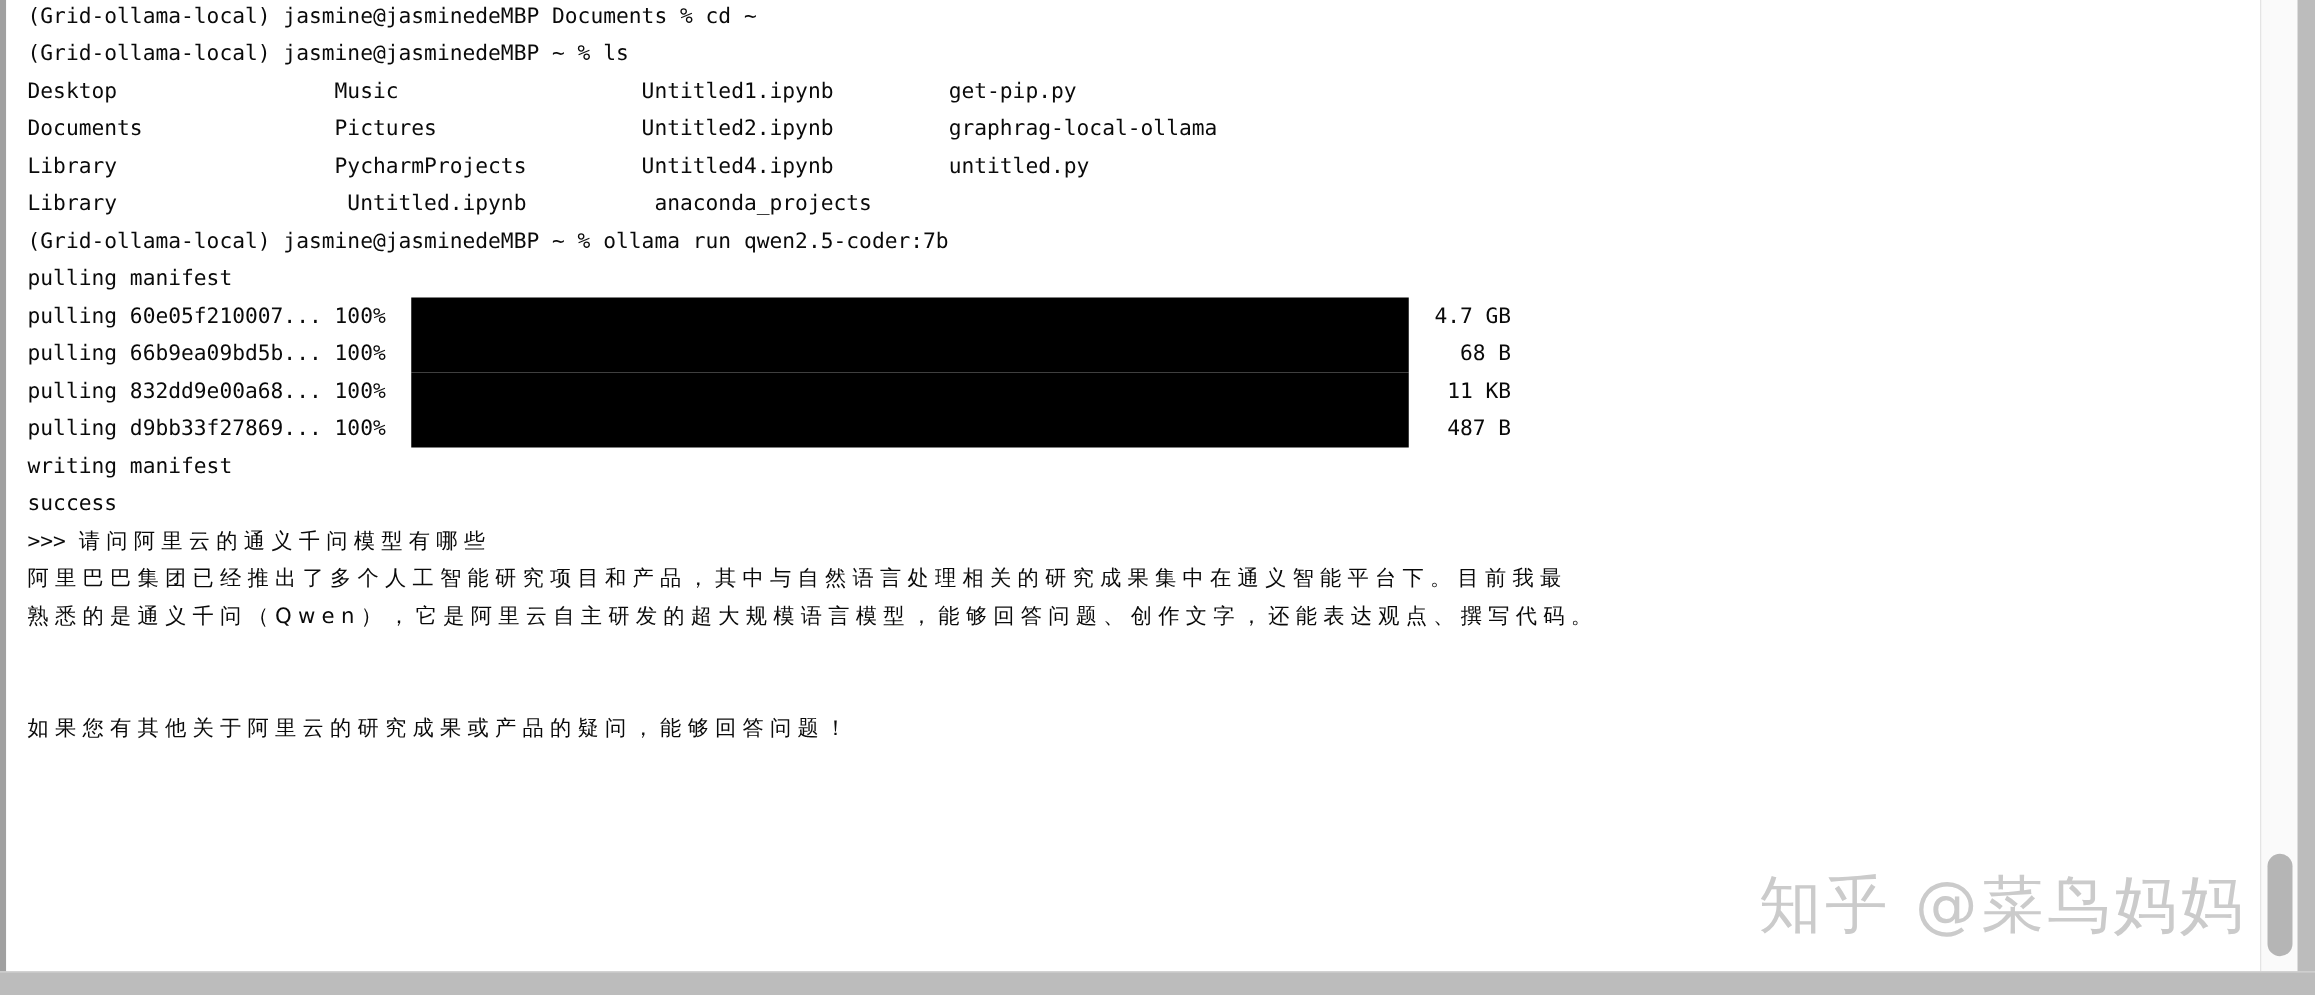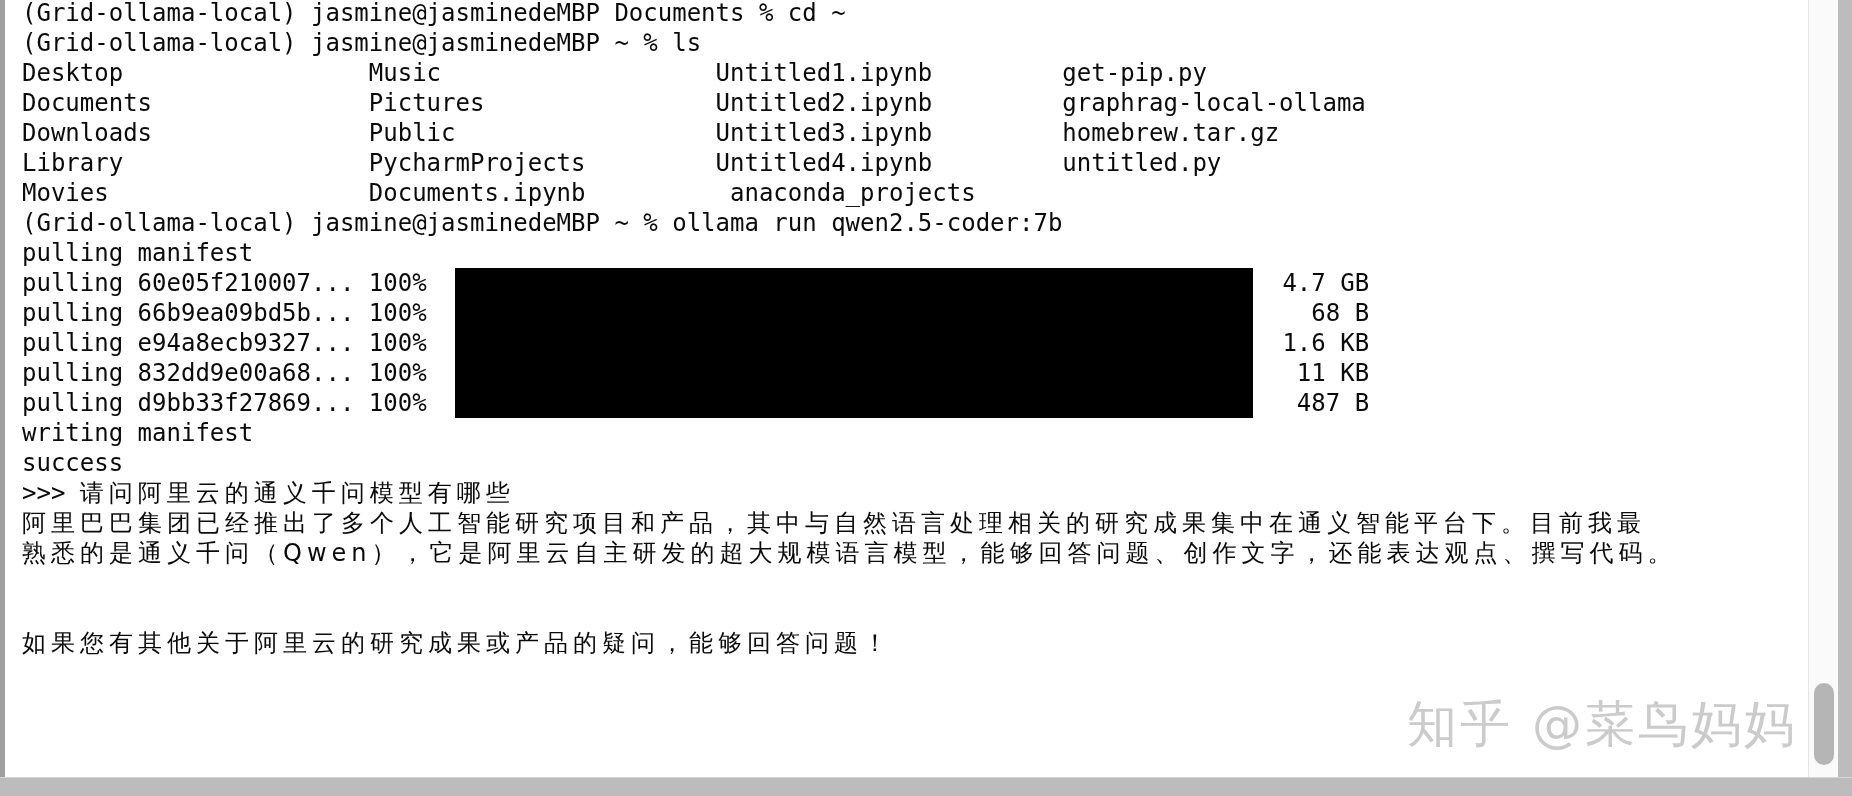--- a/index.html
+++ b/index.html
@@ -13,21 +13,21 @@
   #bottom-bar{position:absolute;left:0;top:777px;width:1852px;height:19px;box-sizing:border-box;
     background:var(--frame,#bcbcbc);border-top:1px solid #d4d4d4;}
   #right-strip{position:absolute;left:1838px;top:0;width:14px;height:778px;background:var(--frame,#bcbcbc);}
   
   #scrollbar{position:absolute;left:1808px;top:0;width:30px;height:778px;box-sizing:border-box;
     background:var(--scrollbar_track,#fafafa);border-left:1px solid #e4e4e4;}
   #scrollbar-thumb{position:absolute;left:5px;top:683px;width:20px;height:82px;border-radius:10px;
     background:var(--scrollbar_thumb,#b5b5b5);}
   
   #terminal{position:absolute;left:5px;top:0;width:1803px;height:778px;background:var(--background,#ffffff);
-    color:var(--text,#0a0a0a);font-size:24px;line-height:30px;padding-left:17px;box-sizing:border-box;}
+    color:var(--text,#0a0a0a);font-size:17px;line-height:30px;padding-left:17px;box-sizing:border-box;}
   #terminal-lines{margin-top:-2px;}
   .tline{height:30px;white-space:pre;}
   .pbar{display:inline-block;width:798px;height:30px;background:var(--progress_bar,#000000);vertical-align:top;}
   .cjk{font-family:"DejaVu Sans","Liberation Sans",sans-serif;letter-spacing:5px;margin-top:31px;}
   .cursor{background:#000000;color:#ffffff;}
   .placeholder{color:var(--placeholder,#8f8f8f);}
   
   #watermark{position:absolute;right:55px;top:696px;font-size:50px;line-height:56px;
     color:var(--watermark,#cbcbcb);font-family:"DejaVu Sans","Liberation Sans",sans-serif;
     letter-spacing:3px;white-space:nowrap;}
@@ -36,28 +36,26 @@
 <body>
 
 <div id="left-strip"></div>
 
 <div id="terminal">
   <div id="terminal-lines">
       <div class="tline">(Grid-ollama-local) jasmine@jasminedeMBP Documents % cd ~</div>
       <div class="tline">(Grid-ollama-local) jasmine@jasminedeMBP ~ % ls</div>
       <div class="tline">Desktop                 Music                   Untitled1.ipynb         get-pip.py</div>
       <div class="tline">Documents               Pictures                Untitled2.ipynb         graphrag-local-ollama</div>
-      <div class="tline">Downloads               Public                  Untitled3.ipynb         homebrew.tar.gz</div>
       <div class="tline">Library                 PycharmProjects         Untitled4.ipynb         untitled.py</div>
-      <div class="tline">Movies                  Documents.ipynb          anaconda_projects</div>
+      <div class="tline">Library                  Untitled.ipynb          anaconda_projects</div>
       <div class="tline">(Grid-ollama-local) jasmine@jasminedeMBP ~ % ollama run qwen2.5-coder:7b</div>
       <div class="tline">pulling manifest</div>
       <div class="tline">pulling 60e05f210007... 100%  <span class="pbar"></span>  4.7 GB</div>
       <div class="tline">pulling 66b9ea09bd5b... 100%  <span class="pbar"></span>    68 B</div>
-      <div class="tline">pulling e94a8ecb9327... 100%  <span class="pbar"></span>  1.6 KB</div>
       <div class="tline">pulling 832dd9e00a68... 100%  <span class="pbar"></span>   11 KB</div>
       <div class="tline">pulling d9bb33f27869... 100%  <span class="pbar"></span>   487 B</div>
       <div class="tline">writing manifest</div>
       <div class="tline">success</div>
       <div class="tline">&gt;&gt;&gt; <span class="cjk">请问阿里云的通义千问模型有哪些</span></div>
       <div class="tline"><span class="cjk">阿里巴巴集团已经推出了多个人工智能研究项目和产品，其中与自然语言处理相关的研究成果集中在通义智能平台下。目前我最</span></div>
       <div class="tline"><span class="cjk">熟悉的是通义千问（Qwen），它是阿里云自主研发的超大规模语言模型，能够回答问题、创作文字，还能表达观点、撰写代码。</span></div>
       <div class="tline"></div>
       <div class="tline"></div>
       <div class="tline"><span class="cjk">如果您有其他关于阿里云的研究成果或产品的疑问，能够回答问题！</span></div>

